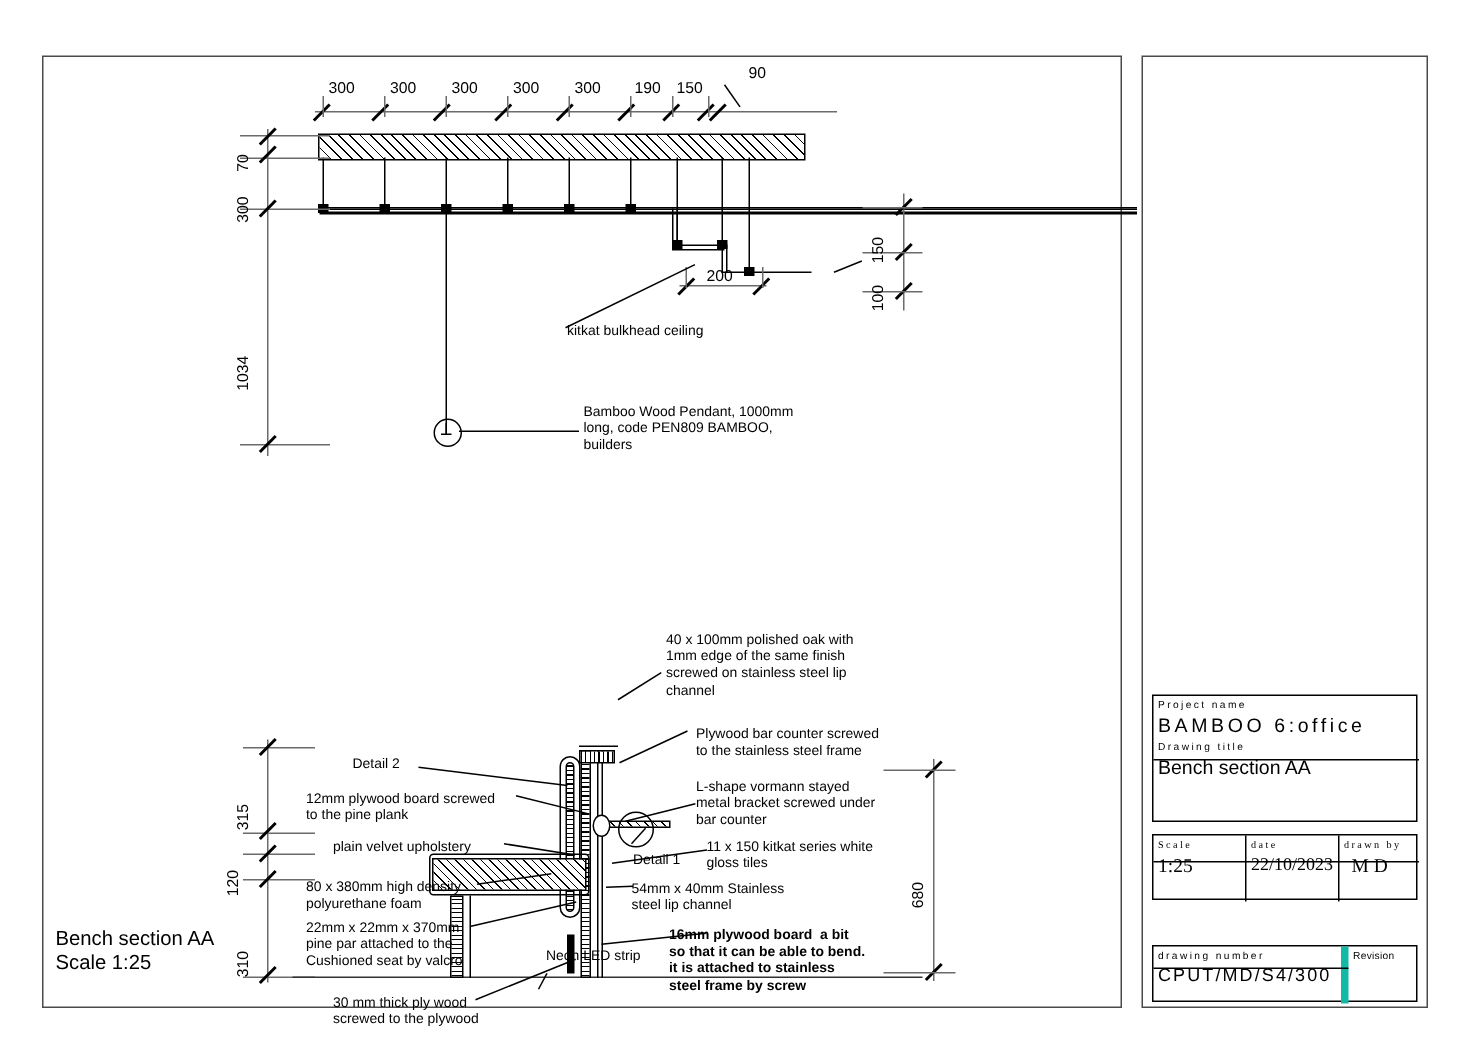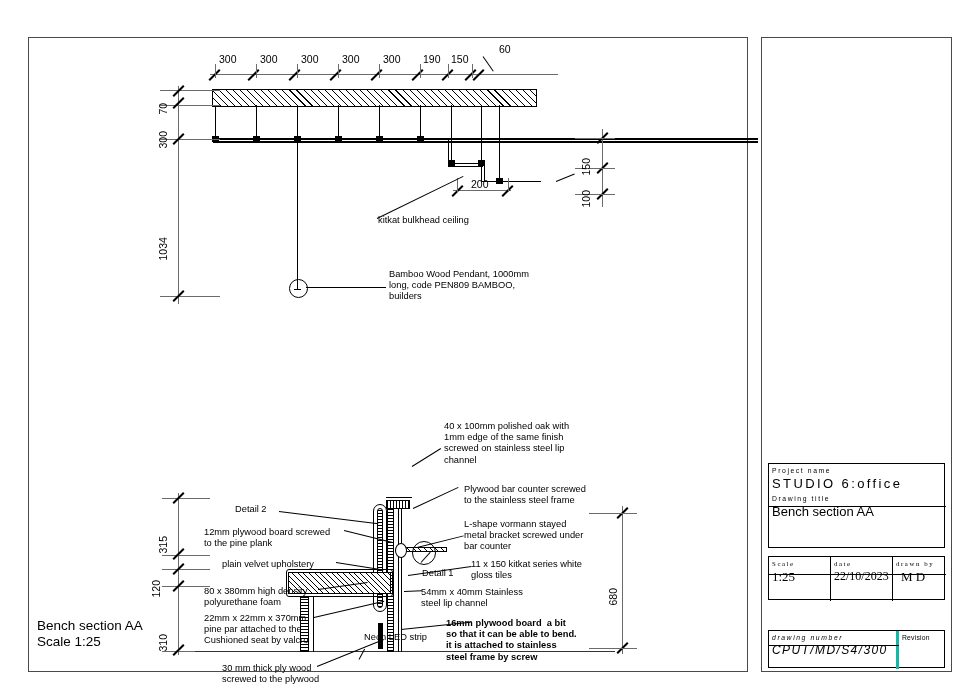--- a/index.html
+++ b/index.html
@@ -92,21 +92,21 @@
       <div class="dim-line v" style="left:443px;top:26px;width:1px;height:14px;"></div>
 
       <div class="dimtxt" style="left:190px;top:16px;">300</div>
       <div class="dimtxt" style="left:231px;top:16px;">300</div>
       <div class="dimtxt" style="left:272px;top:16px;">300</div>
       <div class="dimtxt" style="left:313px;top:16px;">300</div>
       <div class="dimtxt" style="left:354px;top:16px;">300</div>
       <div class="dimtxt" style="left:394px;top:16px;">190</div>
       <div class="dimtxt" style="left:422px;top:16px;">150</div>
       <div class="lead" style="left:454px;top:18px;width:18px;transform:rotate(55deg);"></div>
-      <div class="dimtxt" style="left:470px;top:6px;">60</div>
+      <div class="dimtxt" style="left:470px;top:6px;">90</div>
 
       <div id="ceiling-slab" style="left:183px;top:51px;width:323px;height:16px;"></div>
 
       <div class="ln h" style="left:184px;top:101px;width:730px;max-width:722px;"></div>
       <div class="ln h" style="left:184px;top:104px;width:722px;max-width:722px;background:#000;"></div>
 
       <div style="position:absolute;left:184px;top:100px;width:722px;height:6px;overflow:hidden;">
         <div class="ln h" style="left:0;top:0;width:722px;"></div>
         <div class="ln h" style="left:0;top:3px;width:722px;"></div>
       </div>
@@ -292,21 +292,21 @@
 
     <div class="bench-title" style="left:8px;top:580px;">Bench section AA
 Scale 1:25</div>
   </div>
 
   <div class="panel" id="title-panel">
 
 
     <div class="tb-box" style="left:6px;top:425px;width:177px;height:85px;">
       <div class="tb-cap">Project name</div>
-      <div class="tb-val spaced">STUDIO 6:office</div>
+      <div class="tb-val spaced">BAMBOO 6:office</div>
       <div class="tb-sep" style="left:0;top:42px;width:177px;height:1px;"></div>
       <div class="tb-cap" style="padding-top:3px;">Drawing title</div>
       <div class="tb-val">Bench section AA</div>
     </div>
 
     <div class="tb-box" style="left:6px;top:518px;width:177px;height:44px;font-family:Liberation Serif, serif;">
       <div style="position:absolute;left:0;top:0;width:62px;height:44px;box-sizing:border-box;border-right:1px solid #000;">
         <div class="tb-cap">Scale</div>
         <div class="tb-val">1:25</div>
       </div>
@@ -315,21 +315,21 @@
         <div class="tb-val" style="font-size:12px;">22/10/2023</div>
       </div>
       <div style="position:absolute;left:124px;top:0;width:53px;height:44px;">
         <div class="tb-cap">drawn by</div>
         <div class="tb-val" style="padding-left:8px;">M D</div>
       </div>
       <div class="tb-sep" style="left:0;top:17px;width:177px;height:1px;"></div>
     </div>
 
     <div class="tb-box" style="left:6px;top:592px;width:177px;height:38px;">
-      <div style="position:absolute;left:0;top:0;width:130px;height:38px;box-sizing:border-box;border-right:3px solid #14b8a6;font-style:italic;">
+      <div style="position:absolute;left:0;top:0;width:130px;height:38px;box-sizing:border-box;border-right:5px solid #14b8a6;">
         <div class="tb-cap">drawing number</div>
         <div class="tb-val spaced" style="font-size:12px;letter-spacing:1.4px;">CPUT/MD/S4/300</div>
       </div>
       <div style="position:absolute;left:130px;top:0;width:47px;height:38px;">
         <div class="tb-cap" style="letter-spacing:0.2px;">Revision</div>
         <div class="tb-val"></div>
       </div>
       <div class="tb-sep" style="left:0;top:14px;width:130px;height:1px;"></div>
     </div>
   </div>

